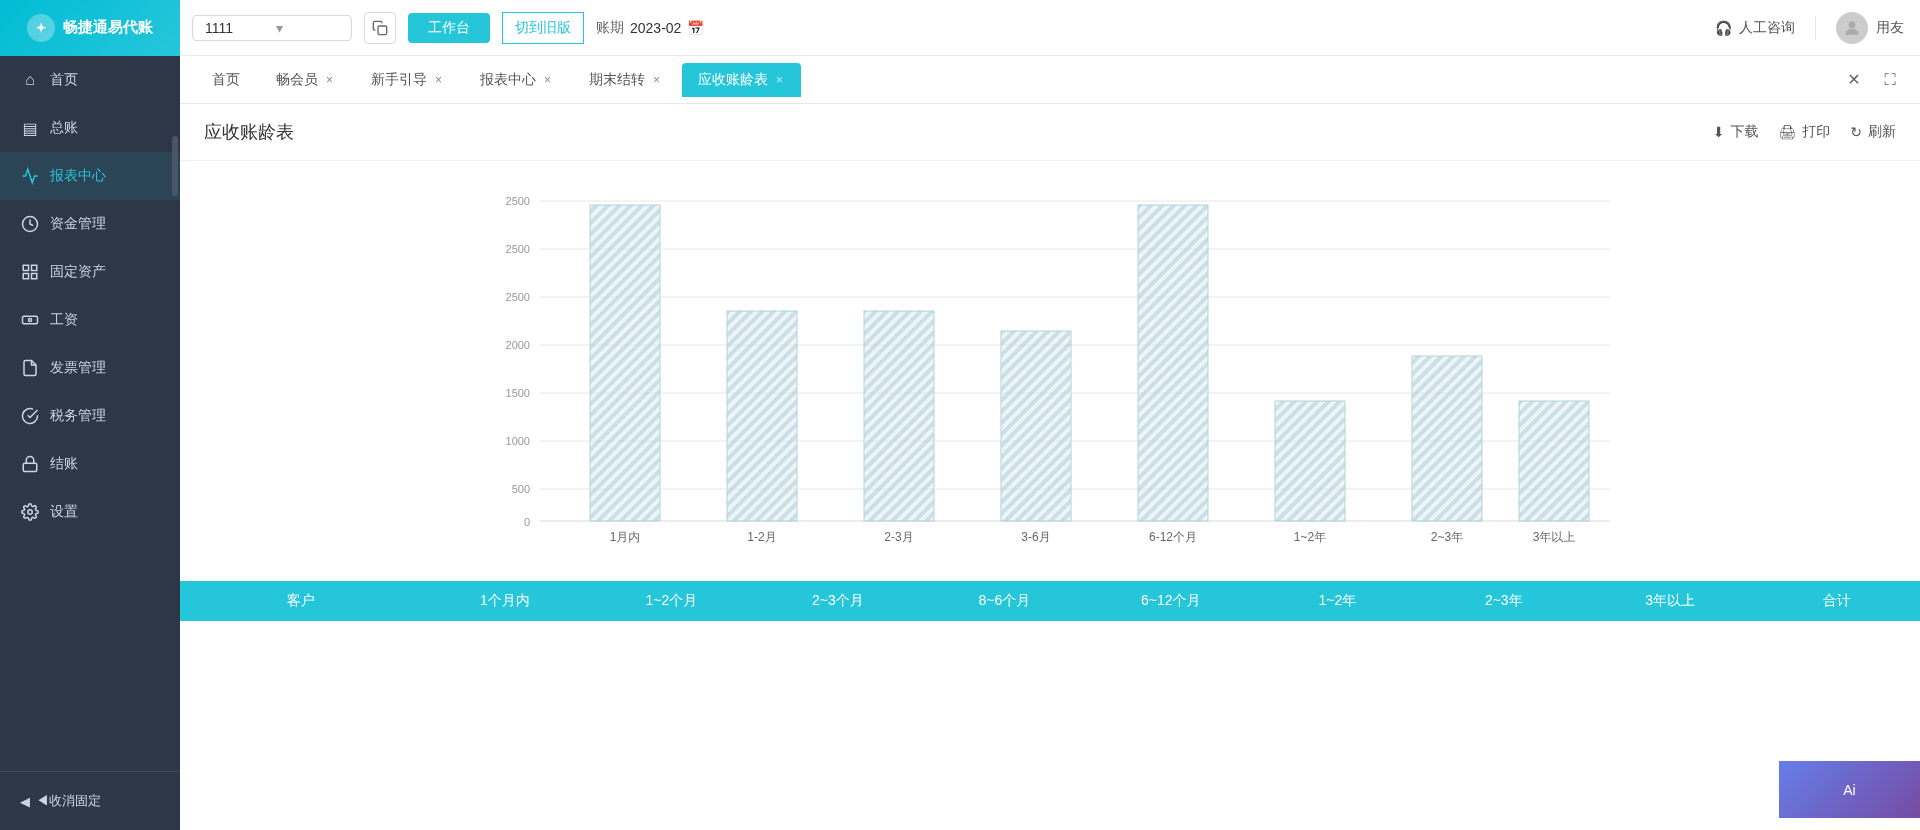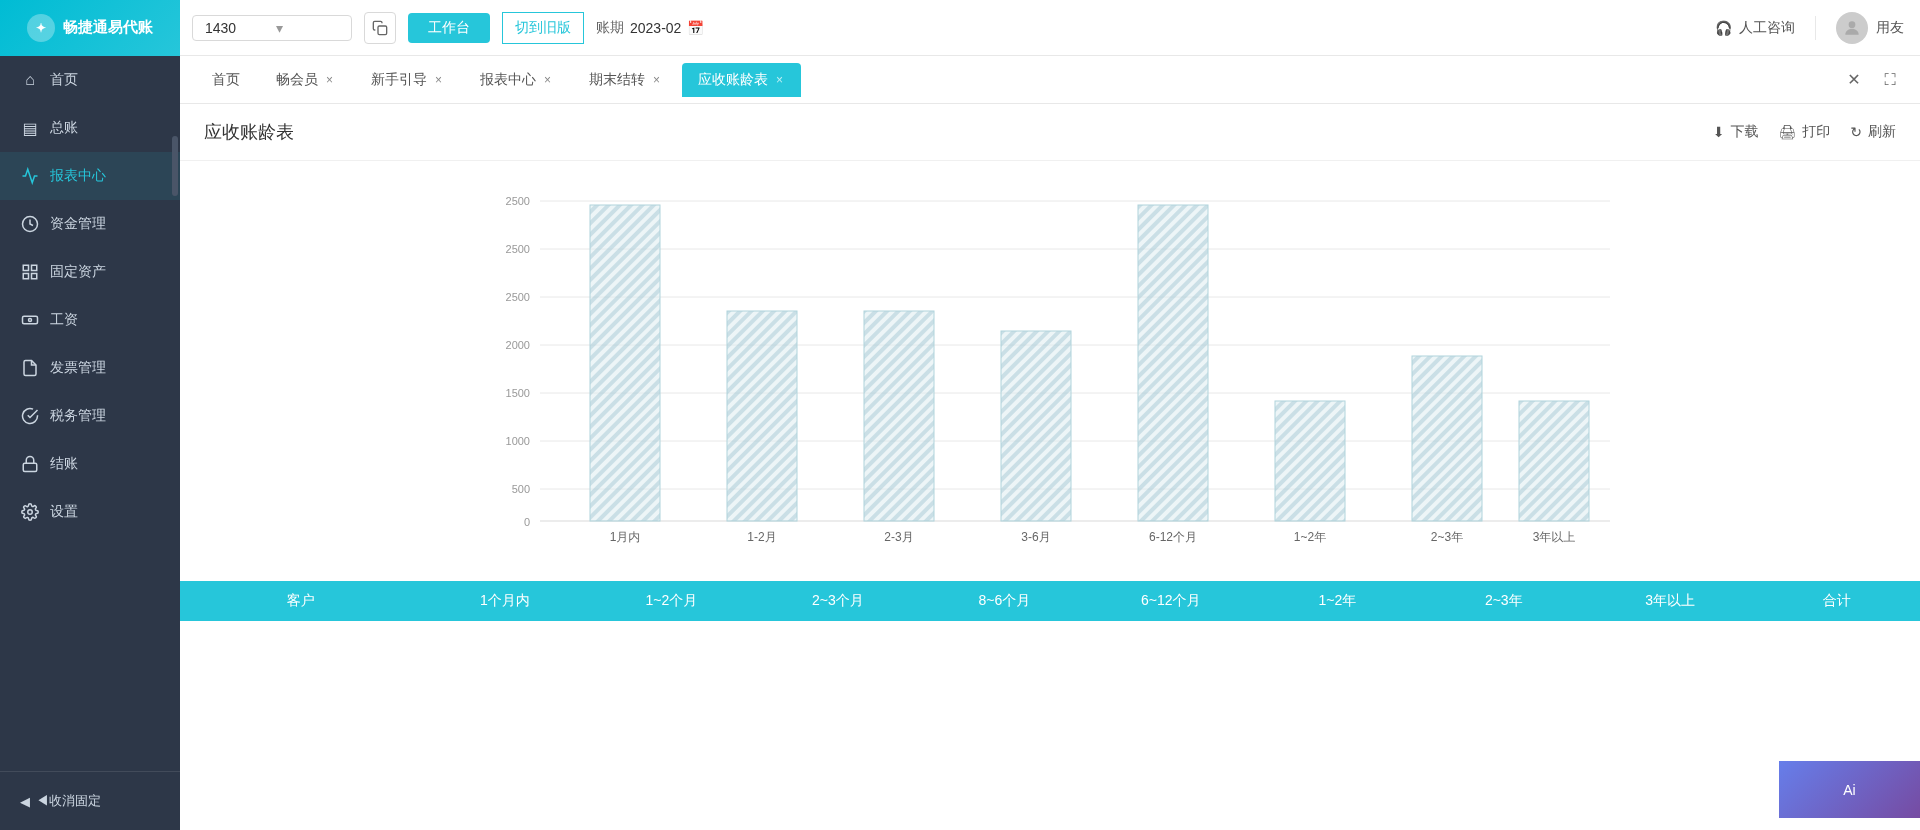--- a/index.html
+++ b/index.html
@@ -316,21 +316,21 @@
 </head>
 <body>
 
 <div class="top-header">
   <div class="logo-area">
     <div class="logo-icon">✦</div>
     <span>畅捷通易代账</span>
   </div>
 
   <div class="company-select">
-    <span>1430</span>
+    <span>1111</span>
     <span style="color:#999;">▾</span>
   </div>
 
   <div class="copy-btn">
     <svg width="16" height="16" viewBox="0 0 24 24" fill="none" stroke="#666" stroke-width="2">
       <rect x="9" y="9" width="13" height="13" rx="2" ry="2"></rect>
       <path d="M5 15H4a2 2 0 0 1-2-2V4a2 2 0 0 1 2-2h9a2 2 0 0 1 2 2v1"></path>
     </svg>
   </div>
 

